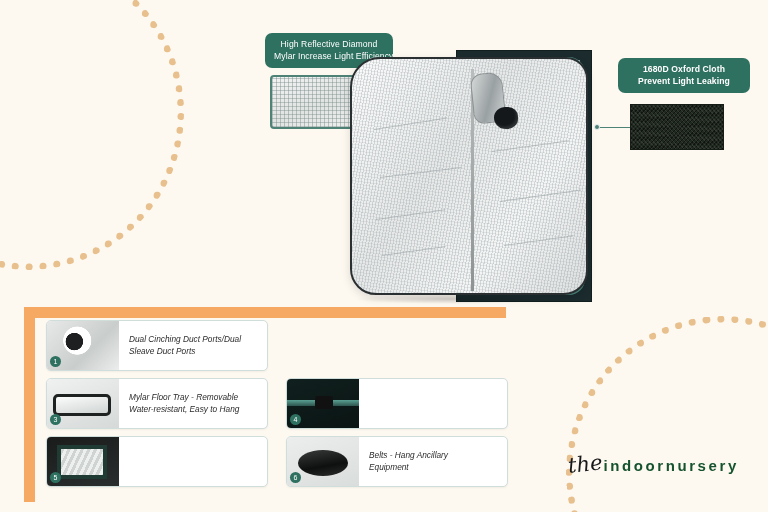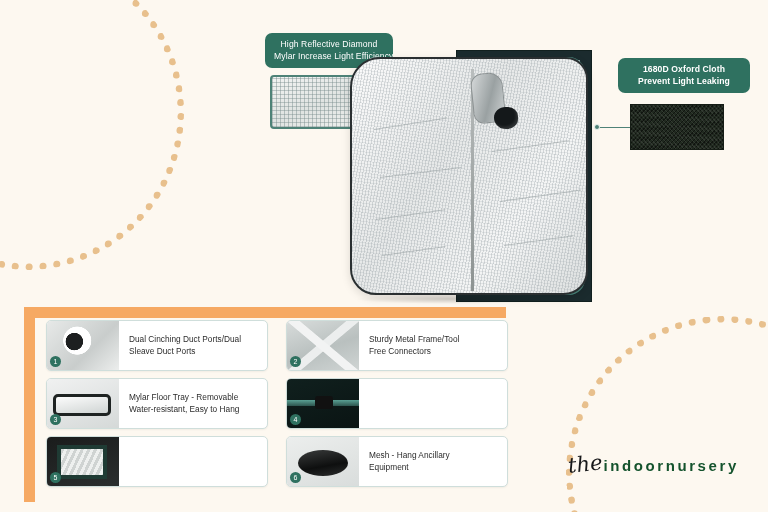--- a/index.html
+++ b/index.html
@@ -139,21 +139,21 @@
   }
   .badge{
     position:absolute;left:3px;bottom:3px;
     width:11px;height:11px;border-radius:50%;
     background:#2f7160;color:#fff;
     font-size:7px;line-height:11px;text-align:center;
     z-index:3;
   }
   .ftext{
     flex:1;padding:0 8px 0 10px;
-    font-size:8.3px;line-height:11.5px;color:#2c2c2c;
+    font-size:8.3px;line-height:11.5px;color:#2c2c2c;font-style:italic;
   }
   .ftext span{display:block;}
 
   
   .t-duct{background:
       radial-gradient(circle at 38% 42%,#1d1f20 0 16%,transparent 17%),
       radial-gradient(circle at 42% 40%,#ffffff 0 27%,transparent 28%),
       linear-gradient(135deg,#e7e9e8,#c9cdcc 60%,#eceeed);}
   .t-frame{background:
       linear-gradient(40deg,transparent 44%,#f2f3f3 45% 54%,transparent 55%),
@@ -241,29 +241,20 @@
       <div class="feature-row">
         <div class="feature-card">
           <div class="thumb t-duct">
             <div class="badge">1</div>
           </div>
           <div class="ftext">
             <span>Dual Cinching Duct Ports/Dual</span>
             <span>Sleave Duct Ports</span>
           </div>
         </div>
-        <div class="feature-card">
-          <div class="thumb t-frame">
-            <div class="badge">2</div>
-          </div>
-          <div class="ftext">
-            <span>Sturdy Metal Frame/Tool</span>
-            <span>Free Connectors</span>
-          </div>
-        </div>
       </div>
 
       <div class="feature-row">
         <div class="feature-card">
           <div class="thumb t-tray">
             <div class="badge">3</div>
           </div>
           <div class="ftext">
             <span>Mylar Floor Tray - Removable</span>
             <span>Water-resistant, Easy to Hang</span>
@@ -280,21 +271,21 @@
         <div class="feature-card">
           <div class="thumb t-vent">
             <div class="badge">5</div>
           </div>
         </div>
         <div class="feature-card">
           <div class="thumb t-belt">
             <div class="badge">6</div>
           </div>
           <div class="ftext">
-            <span>Mesh - Hang Ancillary</span>
+            <span>Belts - Hang Ancillary</span>
             <span>Equipment</span>
           </div>
         </div>
       </div>
 
     </div>
   </div>
 
   <div id="brand-logo">
     <span class="logo-the">the</span>

